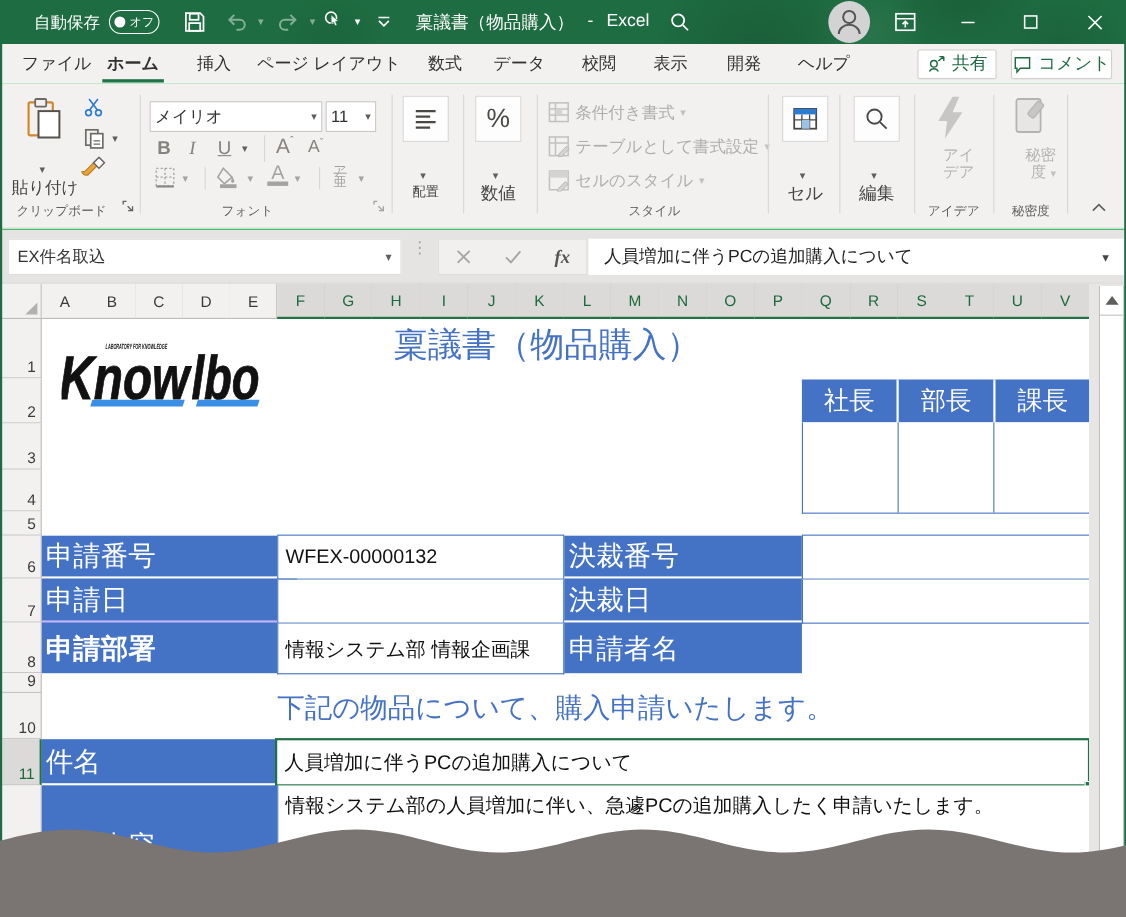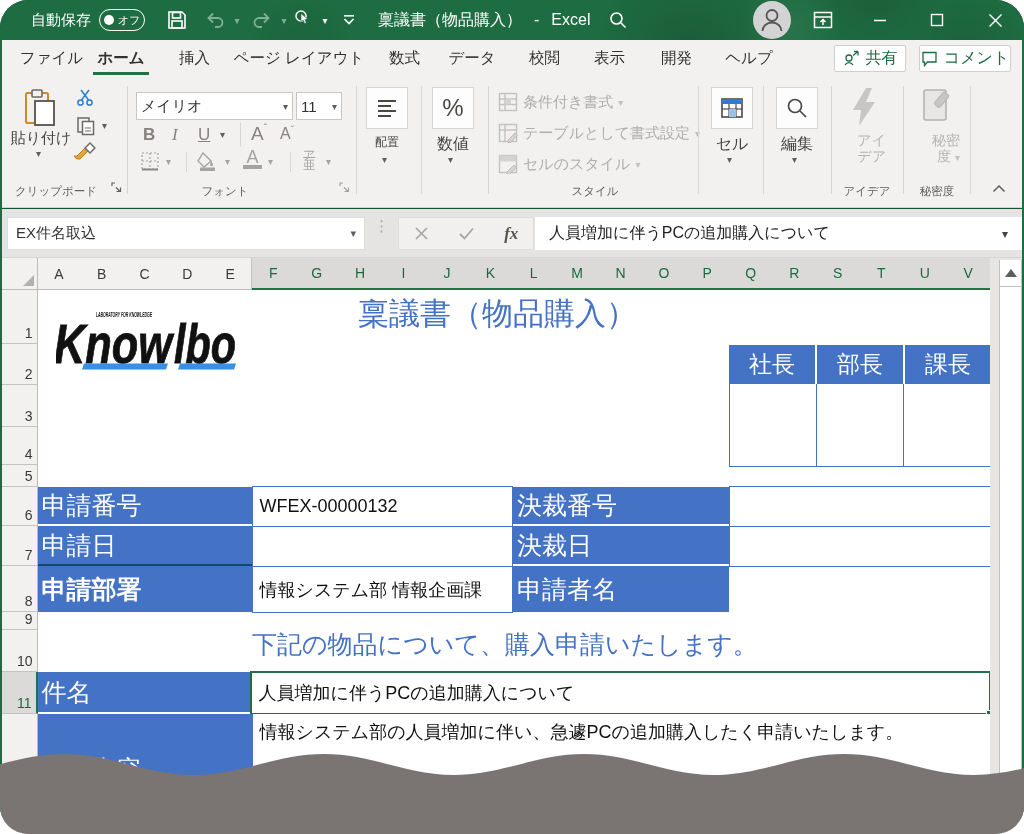--- a/index.html
+++ b/index.html
@@ -1,18 +1,18 @@
 <!DOCTYPE html>
 <html><head>
 <meta charset="utf-8">
 <style>
   * { margin:0; padding:0; box-sizing:border-box; }
   html,body { width:1024px; height:834px; overflow:hidden; }
   body { font-family:"Liberation Sans", sans-serif; }
-  #app { position:relative; width:1024px; height:834px; background:#14532d; overflow:hidden;border-radius:28px; }
+  #app { position:relative; width:1024px; height:834px; background:#22c55e; overflow:hidden; }
 
   
   .titlebar { position:absolute; left:0; top:0; width:1024px; height:40px;
     background:
       radial-gradient(circle 95px at 690px 52px, rgba(0,0,0,.14), rgba(0,0,0,0) 100%),
       radial-gradient(circle 75px at 875px -12px, rgba(0,0,0,.13), rgba(0,0,0,0) 95%),
       radial-gradient(circle 65px at 965px 50px, rgba(0,0,0,.10), rgba(0,0,0,0) 95%),
       radial-gradient(circle 60px at 790px 30px, rgba(255,255,255,.05), rgba(0,0,0,0) 90%),
       radial-gradient(circle 55px at 300px 45px, rgba(0,0,0,.07), rgba(0,0,0,0) 95%),
       #1e6c41;
@@ -34,21 +34,21 @@
   .rtab.active { font-weight:bold; }
   .rtab.active:after { content:""; position:absolute; left:-3px; right:-3px; bottom:1px; height:3px; background:#217346; }
   .pillbtn { position:absolute; top:5px; height:27px; background:#fff; border:1px solid #d2d0ce; border-radius:2px;
     display:flex; align-items:center; justify-content:center; gap:6px; color:#1e6b41; font-size:16px; }
 
   
   .ribbon { position:absolute; left:0; top:76px; width:1024px; height:132px; background:#f3f1ef; border-bottom:1px solid #d5d3d1; }
   .gsep { position:absolute; top:10px; height:108px; width:1px; background:#d8d6d4; }
   .glabel { position:absolute; top:106px; height:18px; font-size:11.5px; color:#605e5c; display:flex; align-items:center; justify-content:center; white-space:nowrap; }
   .launcher { position:absolute; top:105px; width:14px; height:14px; }
-  .bigbtn-label { position:absolute; font-size:15px; color:#444; text-align:center; }
+  .bigbtn-label { position:absolute; font-size:15px; color:#444; text-align:center;margin-top:32px; }
   .chev { color:#605e5c; font-size:10px; }
   .iconbox { position:absolute; width:42px; height:42px; background:#fdfdfd; border:1px solid #d8d6d4; display:flex; align-items:center; justify-content:center; }
   .combo { position:absolute; background:#fff; border:1px solid #c8c6c4; display:flex; align-items:center; font-size:15px; color:#323130; padding:0 4px; }
   .combo .arr { margin-left:auto; color:#605e5c; font-size:10px; }
   .ltr-ico { position:absolute; color:#85827f; font-size:17px; display:flex; align-items:flex-start; justify-content:center; }
   .gray-item { position:absolute; display:flex; align-items:center; gap:5px; color:#b0aeac; font-size:15px; white-space:nowrap; }
   .two-line { position:absolute; text-align:right; font-size:14px; color:#b5b3b1; line-height:16px; }
   .ribbon-collapse { position:absolute; right:18px; top:108px; color:#605e5c; font-size:12px; }
 
   
@@ -513,21 +513,21 @@
       <div class="c"></div>
       <div class="c"></div>
       <div class="c"></div>
     </div>
 
     <div class="cell bluecell" style="left:37.5px;top:229px;width:214px;height:39px;border-bottom:2px solid #fff;">申請番号</div>
     <div class="cell whitecell" style="left:251.5px;top:228px;width:261.5px;height:41px;">WFEX-00000132</div>
     <div class="cell bluecell" style="left:513px;top:229px;width:216px;height:39px;border-bottom:2px solid #fff;">決裁番号</div>
     <div class="cell whitecell" style="left:729px;top:228px;width:262px;height:41px;"></div>
 
-    <div class="cell bluecell" style="left:37.5px;top:268px;width:232px;height:40px;border-bottom:2px solid #0c4a6e;">申請日</div>
+    <div class="cell bluecell" style="left:37.5px;top:268px;width:232px;height:40px;border-bottom:2px solid #c4b5fd;">申請日</div>
     <div class="cell whitecell" style="left:251.5px;top:269px;width:261.5px;height:40px;border-top:none;"></div>
     <div class="cell bluecell" style="left:513px;top:268px;width:216px;height:40px;border-bottom:2px solid #fff;">決裁日</div>
     <div class="cell whitecell" style="left:729px;top:269px;width:262px;height:40px;border-top:none;"></div>
 
     <div class="cell bluecell" style="left:37.5px;top:308px;width:214px;height:46px;font-weight:bold;">申請部署</div>
     <div class="cell whitecell" style="left:251.5px;top:309px;width:261.5px;height:46px;border-top:none;">情報システム部 情報企画課</div>
     <div class="cell bluecell" style="left:513px;top:308px;width:216px;height:46px;">申請者名</div>
 
     <div class="notice" style="left:252px;top:374px;">下記の物品について、購入申請いたします。</div>
 

